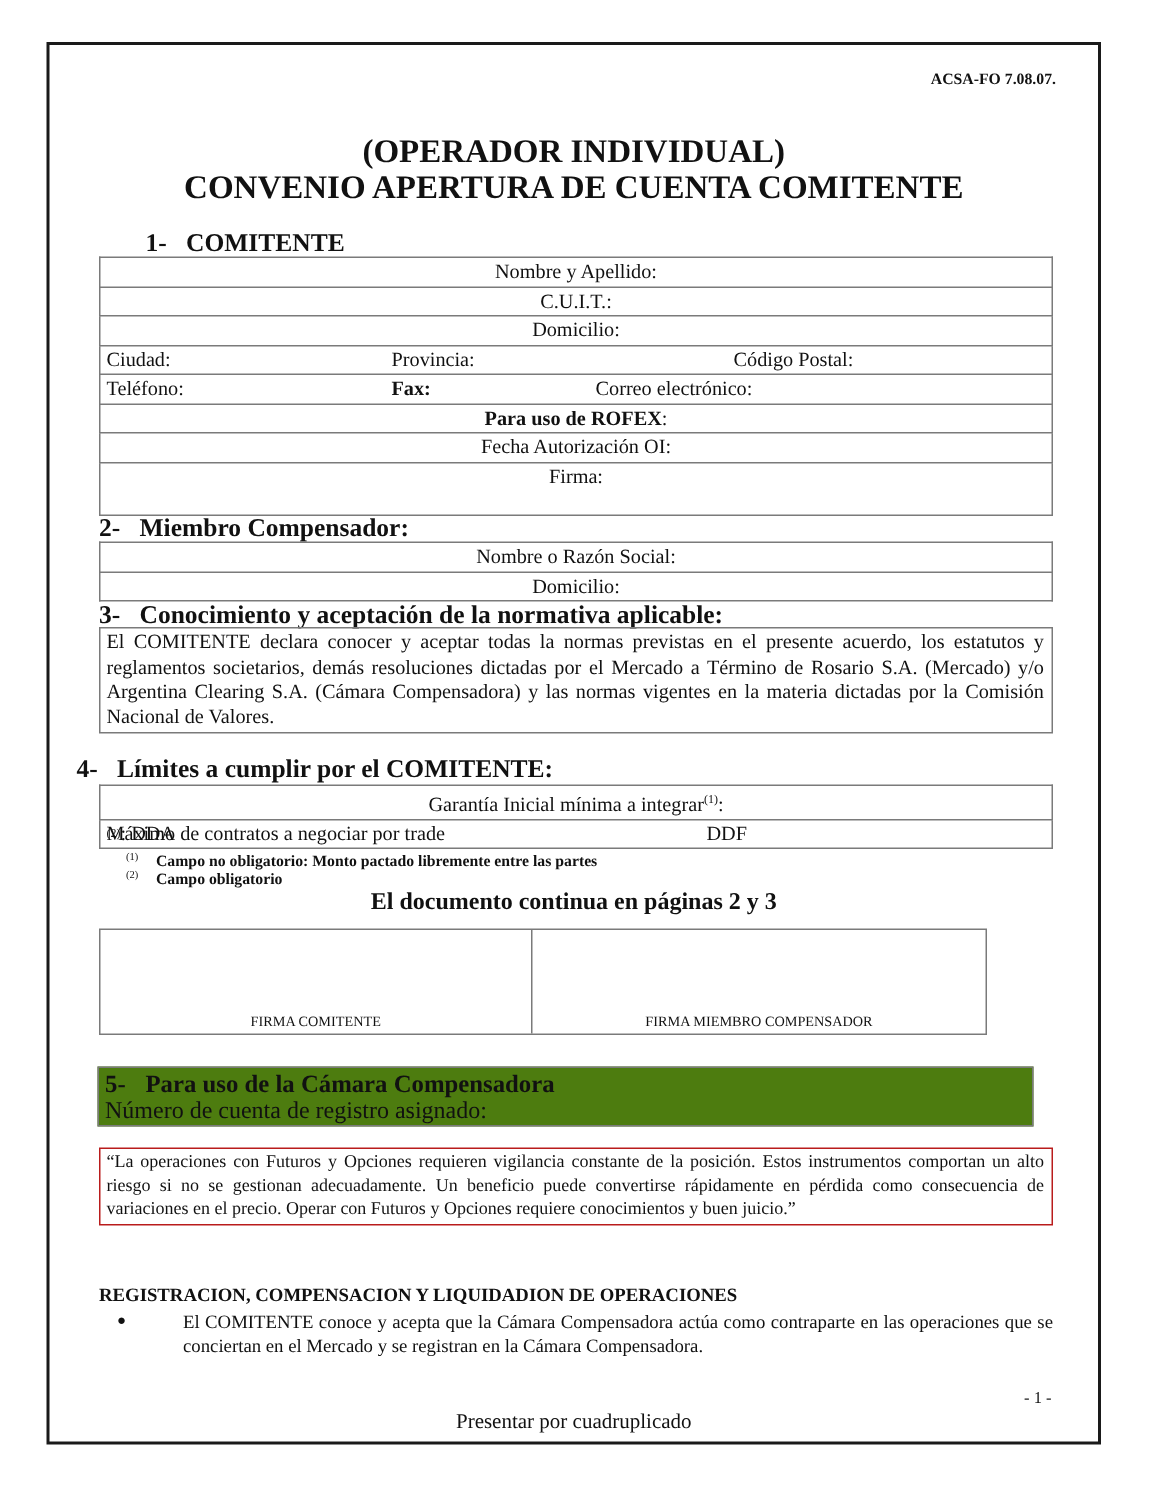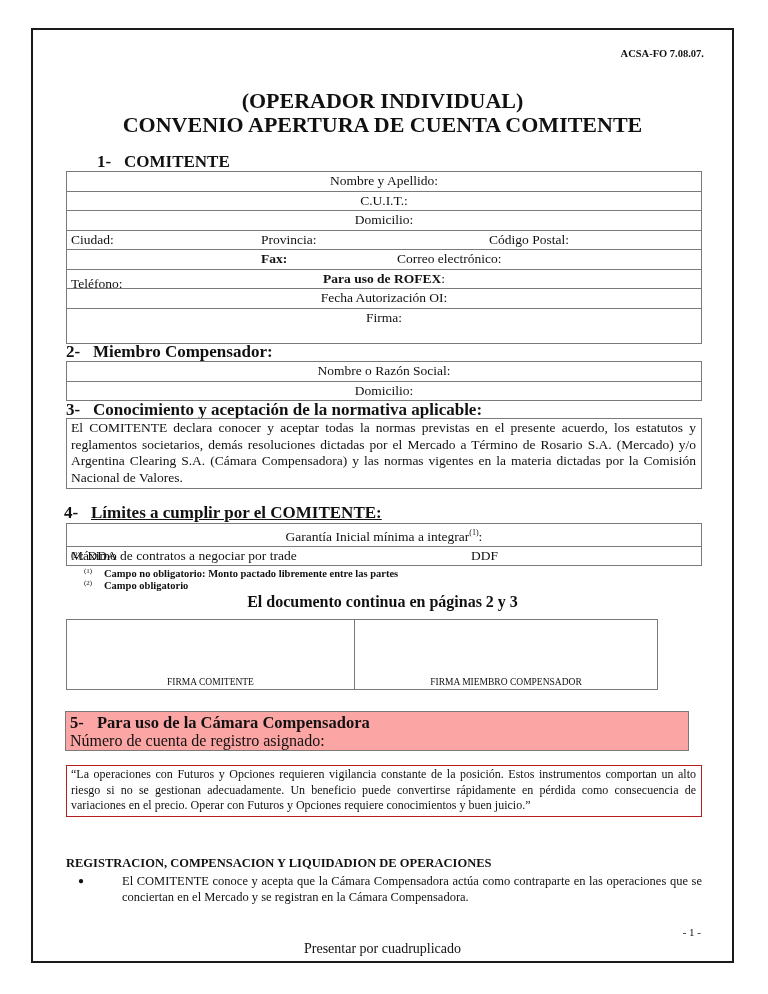--- a/index.html
+++ b/index.html
@@ -16,21 +16,21 @@
   table.frm td { border:1px solid #7a7a7a; padding:0 4px; height:18.5px; line-height:18px; vertical-align:top; white-space:nowrap; }
   .cols { position:relative; height:18px; }
   .cols span { position:absolute; top:0; }
   .para { border:1px solid #7a7a7a; font-size:13.5px; line-height:16.5px; padding:1px 5px 2px 4px; text-align:justify; box-sizing:border-box; }
   .fn { font-size:10.5px; font-weight:bold; line-height:12px; white-space:nowrap; }
   .fn sup { font-size:7px; font-weight:normal; display:inline-block; width:20px; vertical-align:4px; }
   .sig { border:1px solid #7a7a7a; box-sizing:border-box; display:flex; }
   .sig .cell { position:relative; height:100%; box-sizing:border-box; }
   .sig .cell + .cell { border-left:1px solid #7a7a7a; }
   .sig .lbl { position:absolute; bottom:2px; left:0; right:0; text-align:center; font-size:9.5px; }
-  .grey { background:#fca5a5; border:1px solid #7a7a7a; box-sizing:border-box; padding:1px 4px; }
+  .grey { background:#4d7c0f; border:1px solid #7a7a7a; box-sizing:border-box; padding:1px 4px; }
   .grey .h { font-weight:bold; font-size:16.5px; line-height:19px; }
   .grey .h .num { display:inline-block; width:27px; }
   .grey .t { font-size:16px; line-height:18px; }
   .quote { border:1px solid #b91c1c; font-size:12px; line-height:15.5px; padding:1px 5px 2px 4px; text-align:justify; box-sizing:border-box; }
   .reg-h { font-weight:bold; font-size:12.5px; white-space:nowrap; }
   .bullet { font-size:12.5px; line-height:16px; text-align:justify; }
   .bullet .dot { position:absolute; left:-44px; top:0; font-size:10px; }
   .page-num { font-size:11px; }
   .foot { left:0; width:100%; text-align:center; font-size:14px; }
 </style>
@@ -65,21 +65,21 @@
       <div class="cols">
         <span style="left:0;">Ciudad:</span>
         <span style="left:190px;">Provincia:</span>
         <span style="left:418px;">Código Postal:</span>
       </div>
     </td>
         </tr>
     <tr>
           <td>
       <div class="cols">
-        <span style="left:0;margin-top:25px;">Teléfono:</span>
+        <span style="left:0;">Teléfono:</span>
         <span style="left:190px;font-weight:bold;">Fax:</span>
         <span style="left:326px;">Correo electrónico:</span>
       </div>
     </td>
         </tr>
     <tr>
           <td><b>Para uso de ROFEX</b><span>:</span></td>
         </tr>
     <tr>
           <td><span>Fecha Autorización OI:</span></td>
@@ -102,21 +102,21 @@
           <td><span>Domicilio:</span></td>
         </tr>
   </tbody>
     </table>
 
   <div class="abs sec-h" style="left:33px; top:371px;">
     <span class="num">3-</span><span>Conocimiento y aceptación de la normativa aplicable:</span>
   </div>
   <div class="abs para" style="left:33px; top:388px; width:636px;">El COMITENTE declara conocer y aceptar todas la normas previstas en el presente acuerdo, los estatutos y reglamentos societarios, demás resoluciones dictadas por el Mercado a Término de Rosario S.A. (Mercado) y/o Argentina Clearing S.A. (Cámara Compensadora) y las normas vigentes en la materia dictadas por la Comisión Nacional de Valores.</div>
 
-  <div class="abs sec-h" style="left:31px; top:474px;text-decoration:underline;">
+  <div class="abs sec-h" style="left:18px; top:474px;">
     <span class="num">4-</span><span>Límites a cumplir por el COMITENTE:</span>
   </div>
   <table class="frm abs" style="left:33px; top:493px; width:636px;">
     <tbody>
         <tr>
           <td><span>Garantía Inicial mínima a integrar</span><sup style="font-size:8px;">(1)</sup><span>:</span></td>
         </tr>
     <tr>
           <td>
       <div class="cols">

